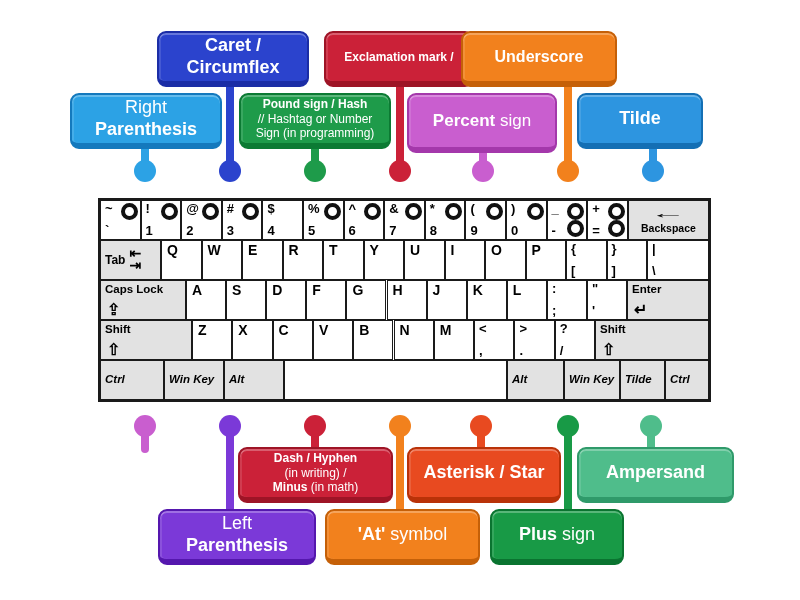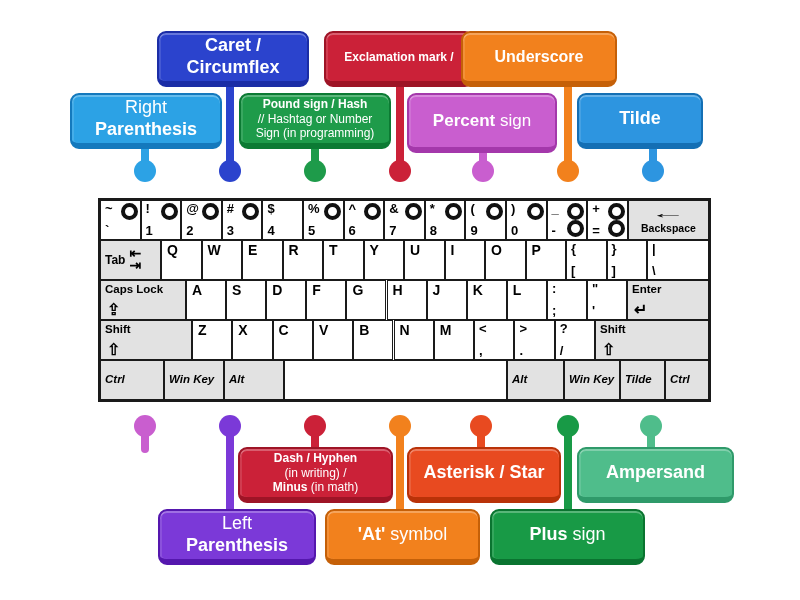--- a/index.html
+++ b/index.html
@@ -331,16 +331,16 @@
       <div><span class="r">Left</span></div>
       <div><span class="b">Parenthesis</span></div>
     </div>
     <div class="stem" style="left: 396px; top: 426px; height: 89px; background: rgb(242, 129, 29);"></div>
     <div class="dot" style="left: 389px; top: 415px; background: rgb(242, 129, 29);"></div>
     <div class="callout" style="left: 325px; top: 509px; width: 155px; height: 56px; background: rgb(242, 129, 29); border-color: rgb(197, 96, 8); font-size: 18px;">
       <div><span class="b">'At'</span><span class="r"> symbol</span></div>
     </div>
     <div class="stem" style="left: 564px; top: 426px; height: 89px; background: rgb(24, 154, 70);"></div>
     <div class="dot" style="left: 557px; top: 415px; background: rgb(24, 154, 70);"></div>
-    <div class="callout" style="left: 490px; top: 509px; width: 155px; height: 56px; background: rgb(24, 154, 70); border-color: rgb(10, 116, 48); font-size: 18px; align-items: center;">
+    <div class="callout" style="left: 490px; top: 509px; width: 134px; height: 56px; background: rgb(24, 154, 70); border-color: rgb(10, 116, 48); font-size: 18px; align-items: center;">
       <div><span class="b">Plus</span><span class="r"> sign</span></div>
     </div>
   </div>
 
 </body></html>

